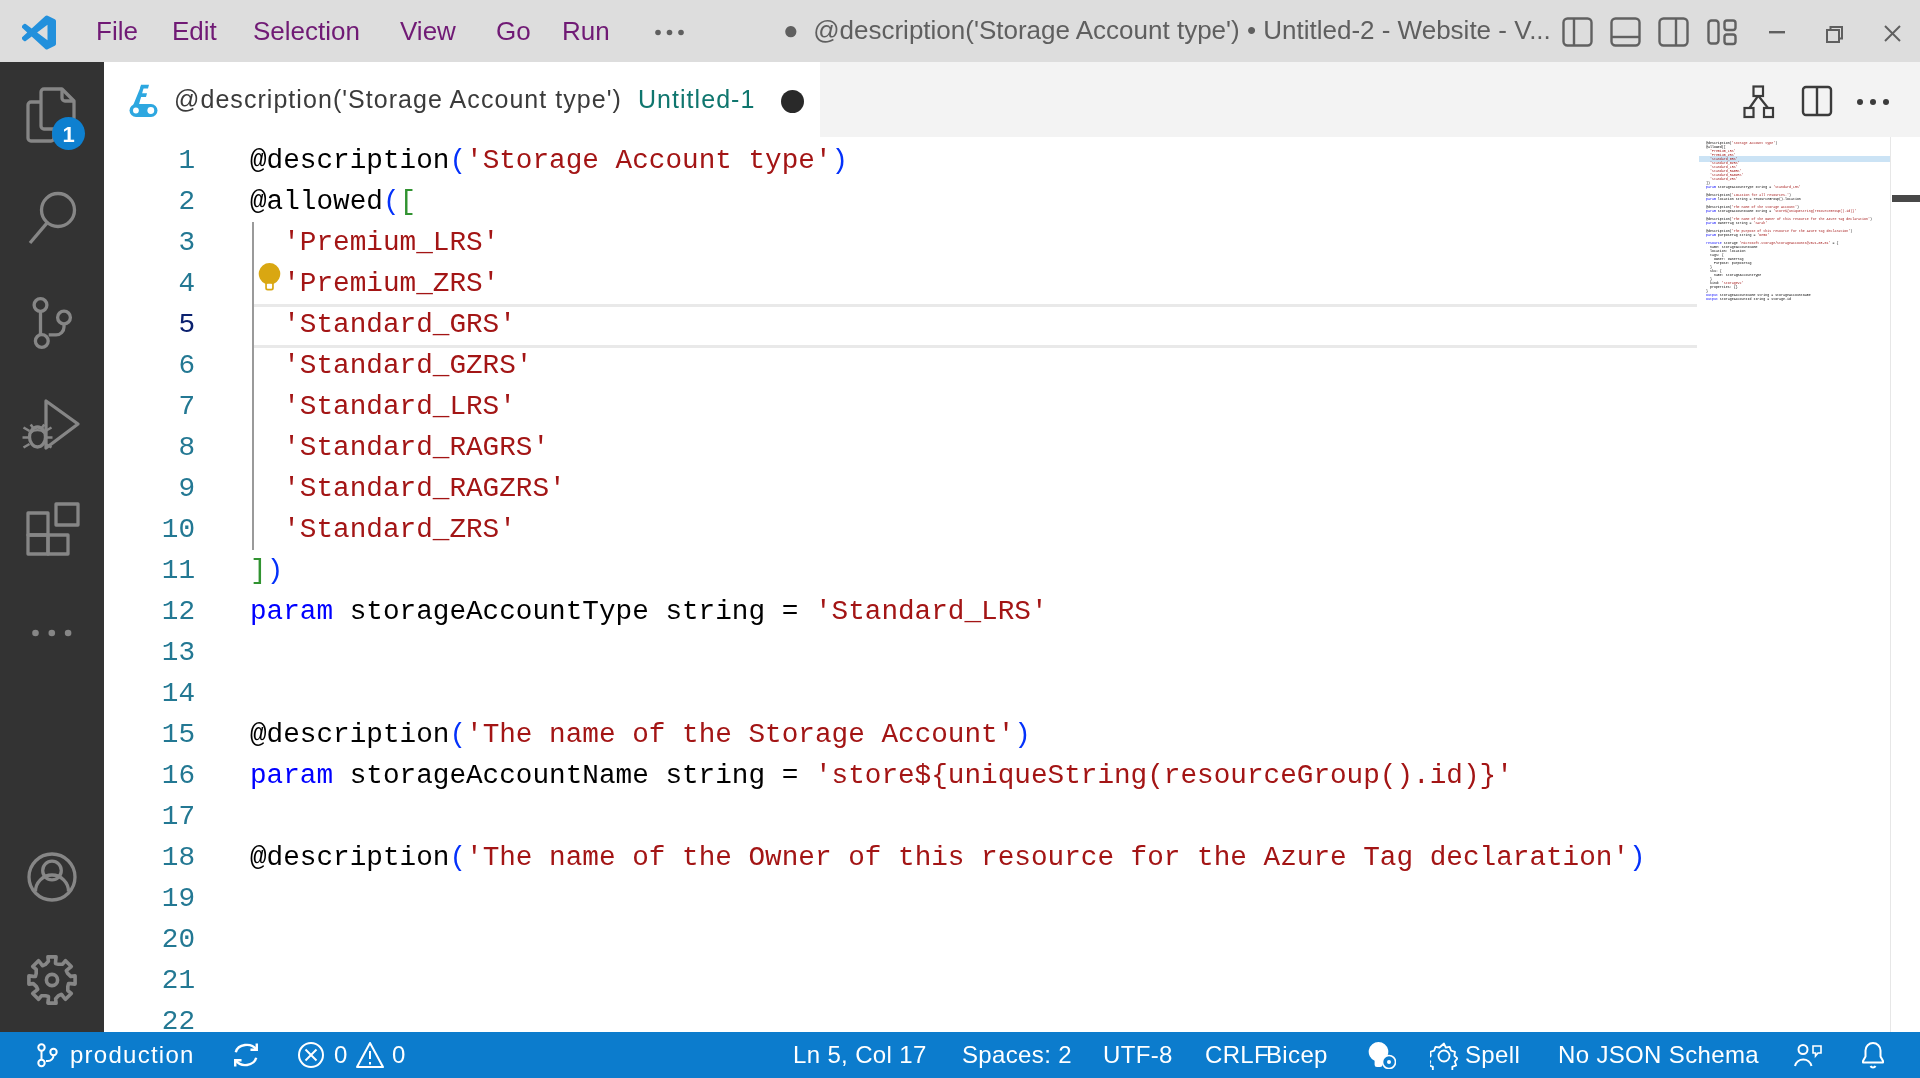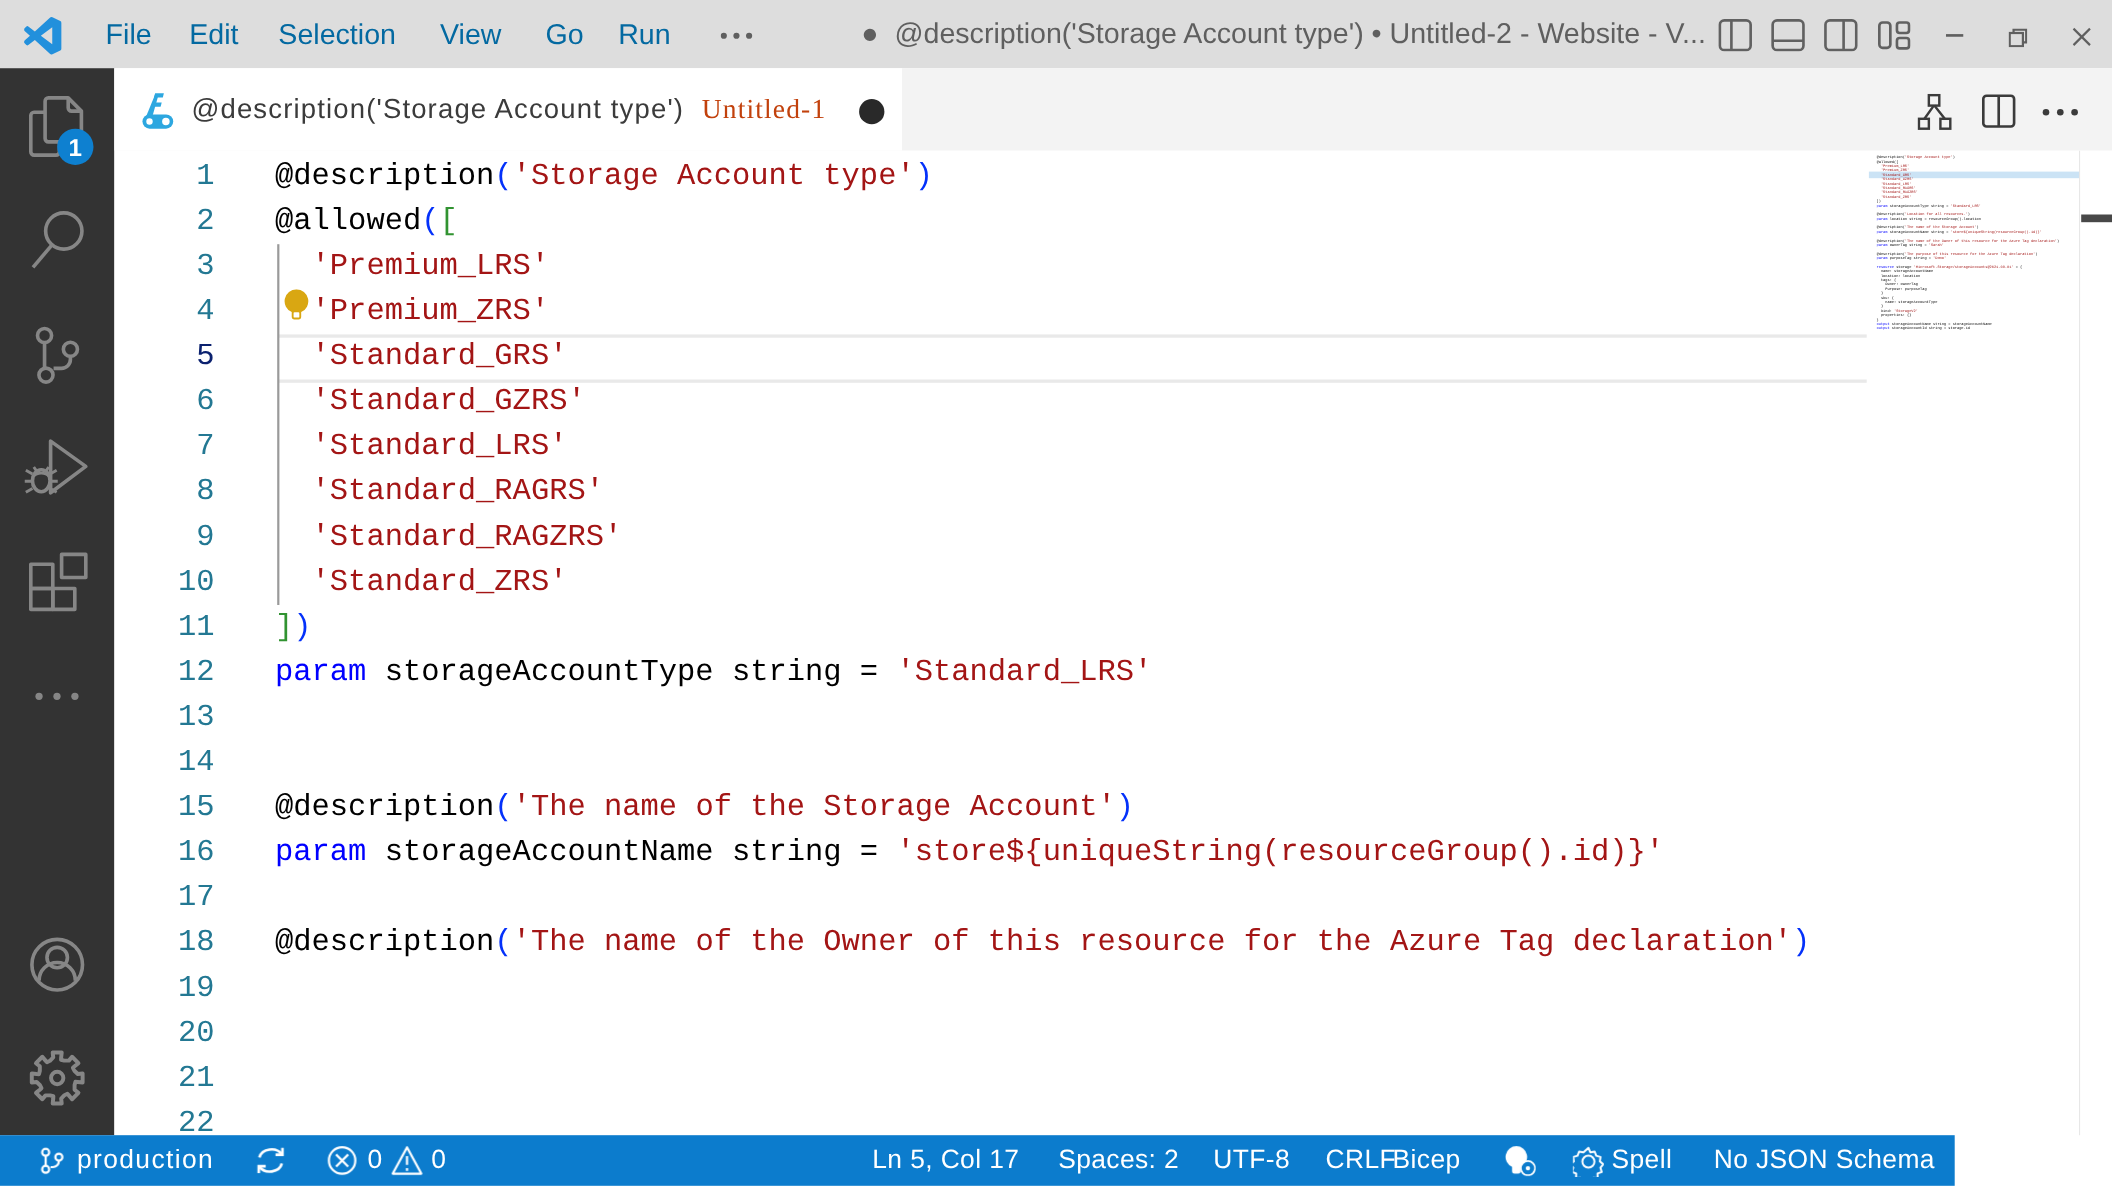--- a/index.html
+++ b/index.html
@@ -1,45 +1,45 @@
 <!DOCTYPE html>
 <html><head>
 <meta charset="utf-8">
 <style>
   * { margin:0; padding:0; box-sizing:border-box; }
   html,body { width:1920px; height:1078px; overflow:hidden; background:#fff;
     font-family:"Liberation Sans", sans-serif; }
   #titlebar { position:absolute; left:0; top:0; width:1920px; height:62px; background:#dddddd; }
-  .menu { position:absolute; top:0; height:62px; line-height:62px; font-size:26px; color:#0369a1; }
+  .menu { position:absolute; top:0; height:62px; line-height:62px; font-size:26px; color:#701a75; }
   #wintitle { position:absolute; top:0; height:62px; line-height:60px; font-size:26px; color:#5f5f5f; left:783px; white-space:pre; }
   #activitybar { position:absolute; left:0; top:62px; width:104px; height:970px; background:#333333; }
   #tabbar { position:absolute; left:104px; top:62px; width:1816px; height:75px; background:#f3f3f3; }
   #tab { position:absolute; left:0; top:0; width:716px; height:75px; background:#ffffff; }
   #tablabel { position:absolute; left:70px; top:0; height:75px; line-height:75px; font-size:25px; color:#3b3b3b; white-space:pre; letter-spacing:1.05px; }
-  #tablabel .dim { color:#c2410c;font-family:Liberation Serif, serif; }
+  #tablabel .dim { color:#0f766e; }
   #tabdot { position:absolute; left:677px; top:28px; width:23px; height:23px; border-radius:50%; background:#292929; }
   #editor { position:absolute; left:104px; top:137px; width:1816px; height:895px; background:#fff; }
   .mono { font-family:"Liberation Mono", monospace; font-size:27.7px; line-height:41px; }
   #gutter { position:absolute; left:0; top:3px; width:91px; text-align:right; color:#237893; }
   #gutter div, #code div { height:41px; white-space:pre; }
   #code { position:absolute; left:146px; top:3px; color:#000; }
   .b { color:#0431fa; }
   .g { color:#319331; }
   .kw { color:#0000ff; }
   .s { color:#a31515; }
   #curline-top { position:absolute; left:149px; top:166.5px; width:1444px; height:3px; background:#e9e9e9; }
   #curline-bot { position:absolute; left:149px; top:207.5px; width:1444px; height:3.2px; background:#e9e9e9; }
   #indentguide { position:absolute; left:147.5px; top:85px; width:2px; height:328px; background:#9a9a9a; }
   #minimap { position:absolute; left:1602px; top:4px; width:184px; height:891px; overflow:hidden; }
   #minihl { position:absolute; left:1595px; top:18.5px; width:191px; height:6px; background:#cbe3f5; }
   #minimap pre { font-family:"Liberation Mono", monospace; font-size:27.7px; line-height:33.6px;
      transform:scale(0.1189); transform-origin:0 0; white-space:pre; color:#000; }
   #miniborder { position:absolute; left:1786px; top:0; width:1px; height:895px; background:#e7e7e7; }
   #rulermark { position:absolute; left:1788px; top:58px; width:28px; height:6.5px; background:#484848; }
-  #statusbar { position:absolute; left:0; top:1032px; width:1777px; height:46px; background:#0c7ccd; color:#fff; font-size:24px; }
+  #statusbar { position:absolute; left:0; top:1032px; width:1920px; height:46px; background:#0c7ccd; color:#fff; font-size:24px; }
   #statusbar span { position:absolute; top:0; height:46px; line-height:46px; white-space:pre; letter-spacing:0.35px; }
   svg.abs { position:absolute; }
 </style>
 </head>
 <body>
 <div id="titlebar">
 <svg class="abs" style="left:22px;top:15px" width="34" height="35" viewBox="0 0 100 100">
  <path fill="#2290dc" d="M96.5 10.7 75.5 0.6a6 6 0 0 0-6.8 1.2L28.5 38.4 11 25.1a4 4 0 0 0-5.1.2L.3 30.4a4 4 0 0 0 0 5.9L15.4 50 .3 63.7a4 4 0 0 0 0 5.9l5.6 5.1a4 4 0 0 0 5.1.2l17.5-13.3 40.2 36.6a6 6 0 0 0 6.8 1.2l21-10.1A6 6 0 0 0 100 84V16a6 6 0 0 0-3.5-5.3ZM75 72.6 44.5 50 75 27.4Z"></path>
 </svg>
 <span class="menu" style="left:96px">File</span>

